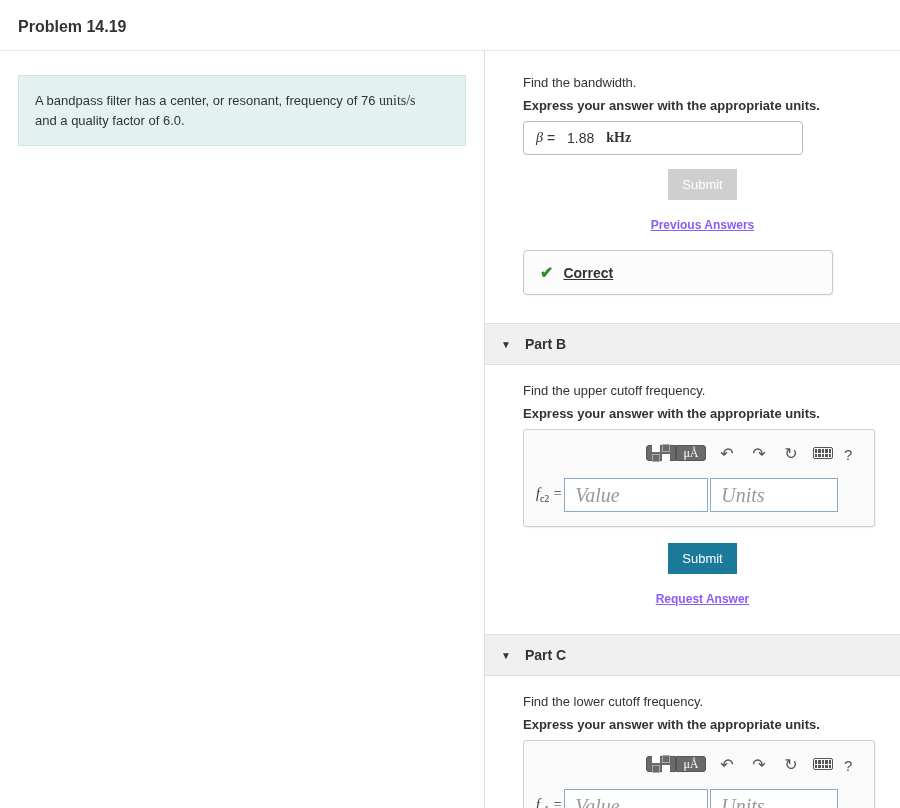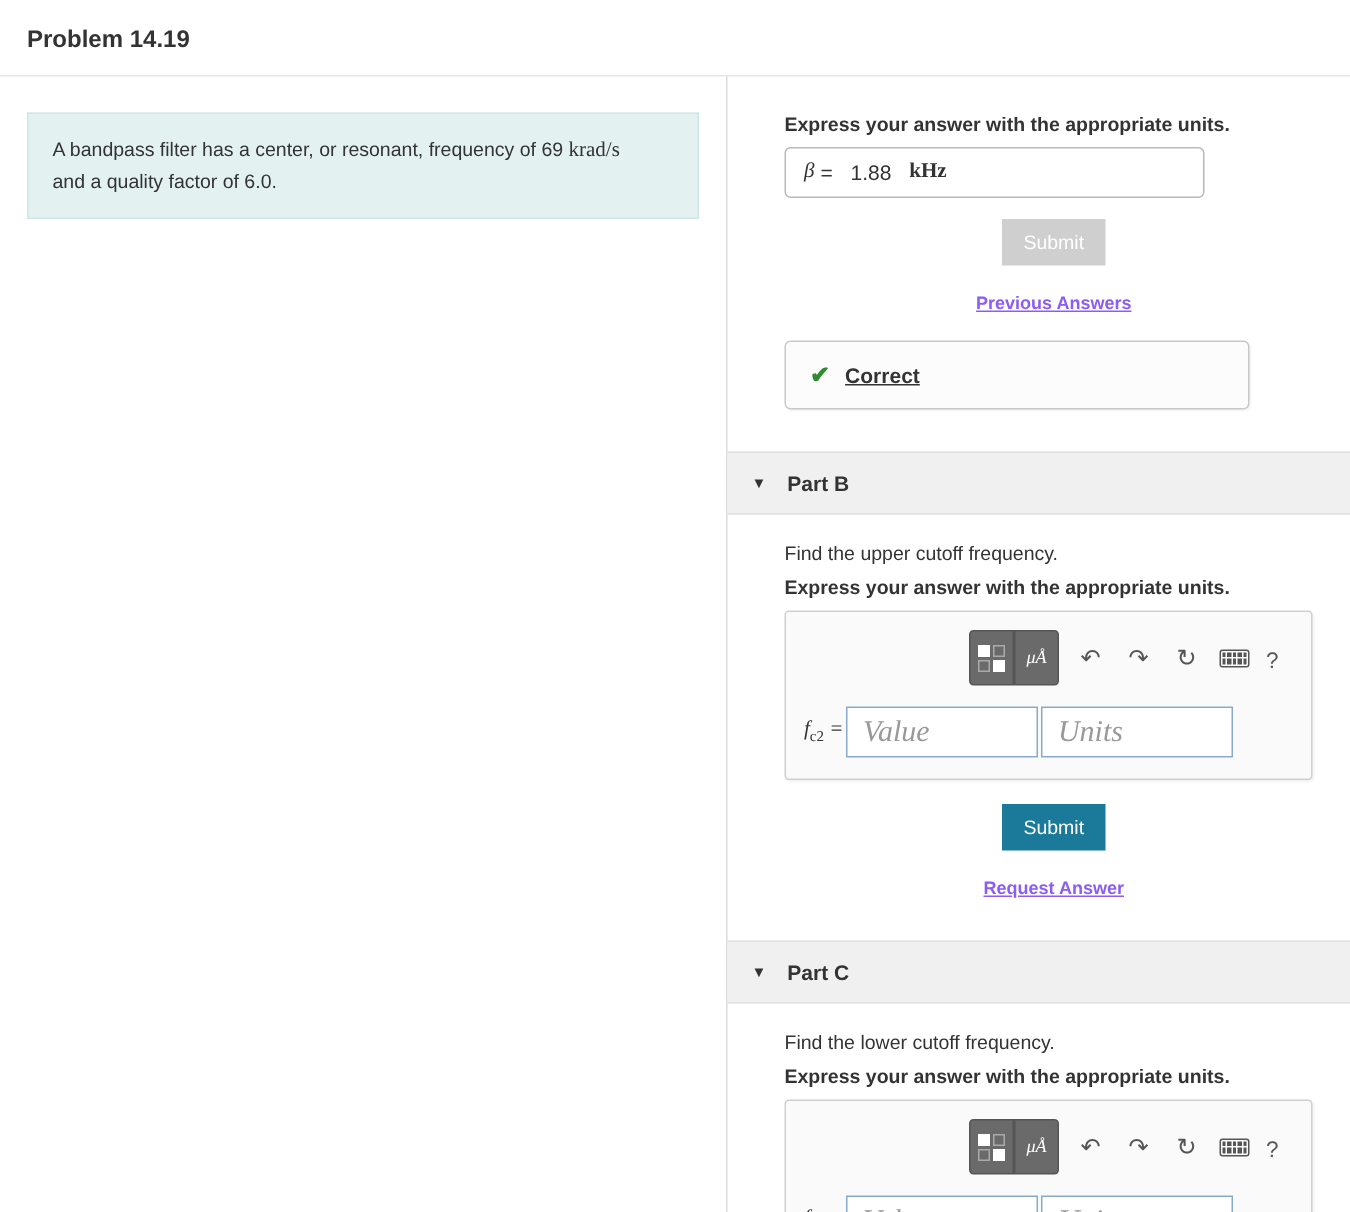--- a/index.html
+++ b/index.html
@@ -133,29 +133,28 @@
     justify-content: flex-end;
     margin-bottom: 14px;
     padding-right: 4px;
   }
   .tb-group {
     display: flex;
     gap: 0;
   }
   .tb-btn {
     width: 30px;
-    height: 37px;
+    height: 16px;
     background: #6a6a6a;
     border: 1px solid #555;
     display: flex;
     align-items: center;
     justify-content: center;
     color: #fff;
     font-size: 12px;
-    font-style: italic;
   }
   .tb-btn:first-child { border-radius: 3px 0 0 3px; }
   .tb-btn:last-child { border-radius: 0 3px 3px 0; }
   .tb-icon {
     width: 22px;
     height: 22px;
     display: flex;
     align-items: center;
     justify-content: center;
     color: #555;
@@ -182,21 +181,21 @@
     background: #fff;
     height: 34px;
     display: flex;
     align-items: center;
     padding: 0 10px;
     font-family: Georgia, serif;
     font-style: italic;
     font-size: 20px;
     color: #999;
   }
-  .field.value { width: 128px; }
+  .field.value { width: 144px; }
   .field.units { width: 128px; }
 
   .part-body { margin-bottom: 28px; }
 
   .squares-icon {
     display: grid;
     grid-template-columns: 8px 8px;
     grid-template-rows: 8px 8px;
     gap: 2px;
   }
@@ -213,28 +212,29 @@
 </head>
 <body>
 
 <div class="header">
   <h1>Problem 14.19</h1>
 </div>
 
 <div class="main">
   <div class="left-col">
     <div class="prompt-box">
-      <span>A bandpass filter has a center, or resonant, frequency of 69 </span><span class="serif">krad/s</span><br>
+      <span>A bandpass filter has a center, or resonant, frequency of 76 </span><span class="serif">units/s</span><br>
       <span>and a quality factor of 6.0.</span>
     </div>
   </div>
 
   <div class="right-col">
 
     <div class="part-A-body">
+      <div class="instr">Find the bandwidth.</div>
       <div class="instr bold">Express your answer with the appropriate units.</div>
 
       <div class="answer-box">
         <span class="var">β</span>
         <span>=</span>&nbsp;
         <span class="val">1.88</span>&nbsp;
         <span class="unit">kHz</span>
       </div>
 
       <div class="btn-row">

